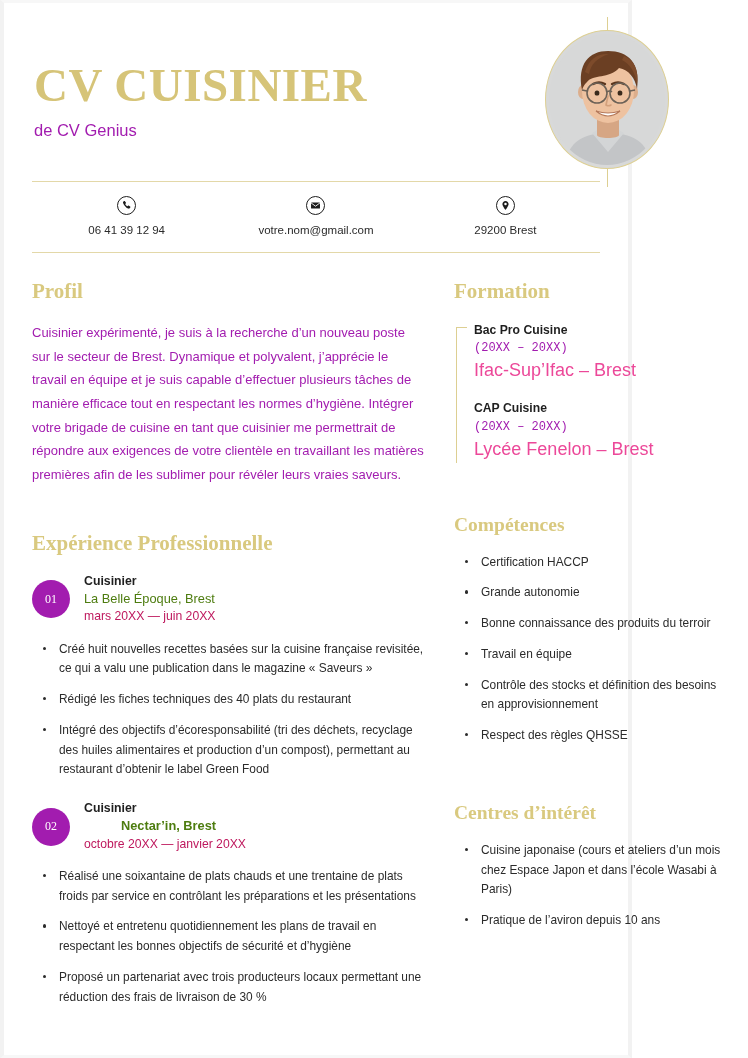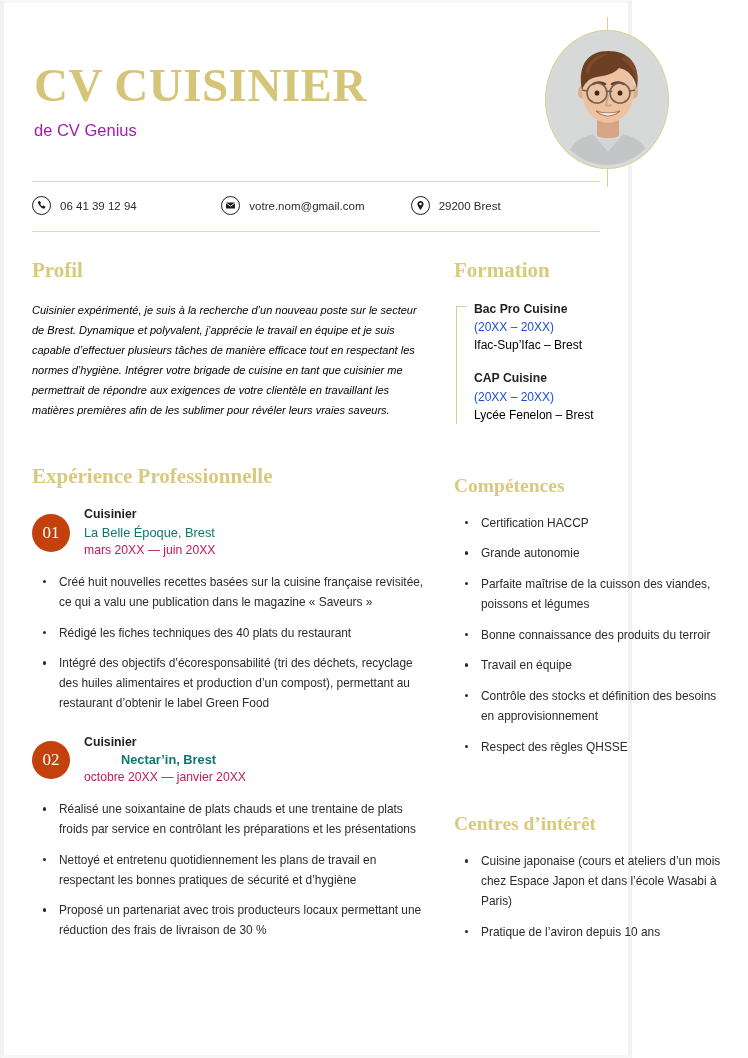--- a/index.html
+++ b/index.html
@@ -97,21 +97,21 @@
 
   
   .contact-bar {
     display: flex;
     padding: 14px 28px 16px 28px;
   }
 
   .contact-item {
     flex: 1;
     display: flex;
-    flex-direction: row;
+    flex-direction: column;
     align-items: center;
     gap: 9px;
   }
 
   .contact-icon {
     width: 19px;
     height: 19px;
     border: 1.5px solid #1d1d1d;
     border-radius: 50%;
     display: flex;
@@ -141,61 +141,60 @@
     font-family: "Liberation Serif", serif;
     font-size: 21px;
     font-weight: 700;
     color: #d9c97f;
     margin-bottom: 17px;
   }
 
   .section-heading.small { font-size: 19.5px; }
 
   .profile-text {
-    font-size: 11px;
+    font-size: 13px;
     line-height: 1.82;
-    color: #000000;
-    font-style: italic;
+    color: #a21caf;
   }
 
   
   .exp-block { margin-bottom: 6px; }
 
   .exp-head {
     display: flex;
     align-items: center;
     gap: 14px;
     margin-bottom: 14px;
   }
 
   .exp-number {
     width: 38px;
     height: 38px;
     border-radius: 50%;
-    background: #c2410c;
+    background: #a21caf;
     color: #ffffff;
     font-family: "Liberation Serif", serif;
-    font-size: 17px;
+    font-size: 12px;
     display: flex;
     align-items: center;
     justify-content: center;
     flex: none;
   }
 
   .exp-meta { line-height: 1.42; }
 
   .exp-role {
     font-size: 12.3px;
     font-weight: 700;
     color: #1f1f1f;
   }
 
   .exp-company {
     font-size: 12.8px;
-    color: #0f766e;
+    color: #4d7c0f;
   }
 
   .exp-company.bold { font-weight: 700; margin-left: 37px; }
 
   .exp-dates {
     font-size: 12.2px;
     color: #be185d;
   }
 
   ul.bullets {
@@ -251,26 +250,27 @@
   .edu-item { margin-bottom: 15px; line-height: 1.5; }
 
   .edu-degree {
     font-size: 12.2px;
     font-weight: 700;
     color: #1f1f1f;
   }
 
   .edu-dates {
     font-size: 12px;
-    color: #1d4ed8;
+    color: #a21caf;
+    font-family: Liberation Mono, monospace;
   }
 
   .edu-school {
-    font-size: 12px;
-    color: #000000;
+    font-size: 18px;
+    color: #ec4899;
   }
 
   
   .gap-lg { height: 44px; }
   .gap-md { height: 36px; }
 </style>
 </head>
 <body>
 
 <div class="page">
@@ -393,21 +393,21 @@
           <div class="exp-head">
             <div class="exp-number">02</div>
             <div class="exp-meta">
               <div class="exp-role">Cuisinier</div>
               <div class="exp-company bold">Nectar’in, Brest</div>
               <div class="exp-dates">octobre 20XX — janvier 20XX</div>
             </div>
           </div>
           <ul class="bullets">
             <li>Réalisé une soixantaine de plats chauds et une trentaine de plats froids par service en contrôlant les préparations et les présentations</li>
-            <li>Nettoyé et entretenu quotidiennement les plans de travail en respectant les bonnes pratiques de sécurité et d’hygiène</li>
+            <li>Nettoyé et entretenu quotidiennement les plans de travail en respectant les bonnes objectifs de sécurité et d’hygiène</li>
             <li>Proposé un partenariat avec trois producteurs locaux permettant une réduction des frais de livraison de 30 %</li>
 
           </ul>
         </div>
       </div>
     </div>
 
     <div class="col-right">
 
       <div>
@@ -430,21 +430,20 @@
         </div>
       </div>
 
       <div class="gap-md"></div>
 
       <div>
         <div class="section-heading small">Compétences</div>
         <ul class="bullets">
           <li>Certification HACCP</li>
           <li>Grande autonomie</li>
-          <li>Parfaite maîtrise de la cuisson des viandes, poissons et légumes</li>
           <li>Bonne connaissance des produits du terroir</li>
           <li>Travail en équipe</li>
           <li>Contrôle des stocks et définition des besoins en approvisionnement</li>
           <li>Respect des règles QHSSE</li>
         </ul>
       </div>
 
       <div class="gap-md"></div>
 
       <div>

